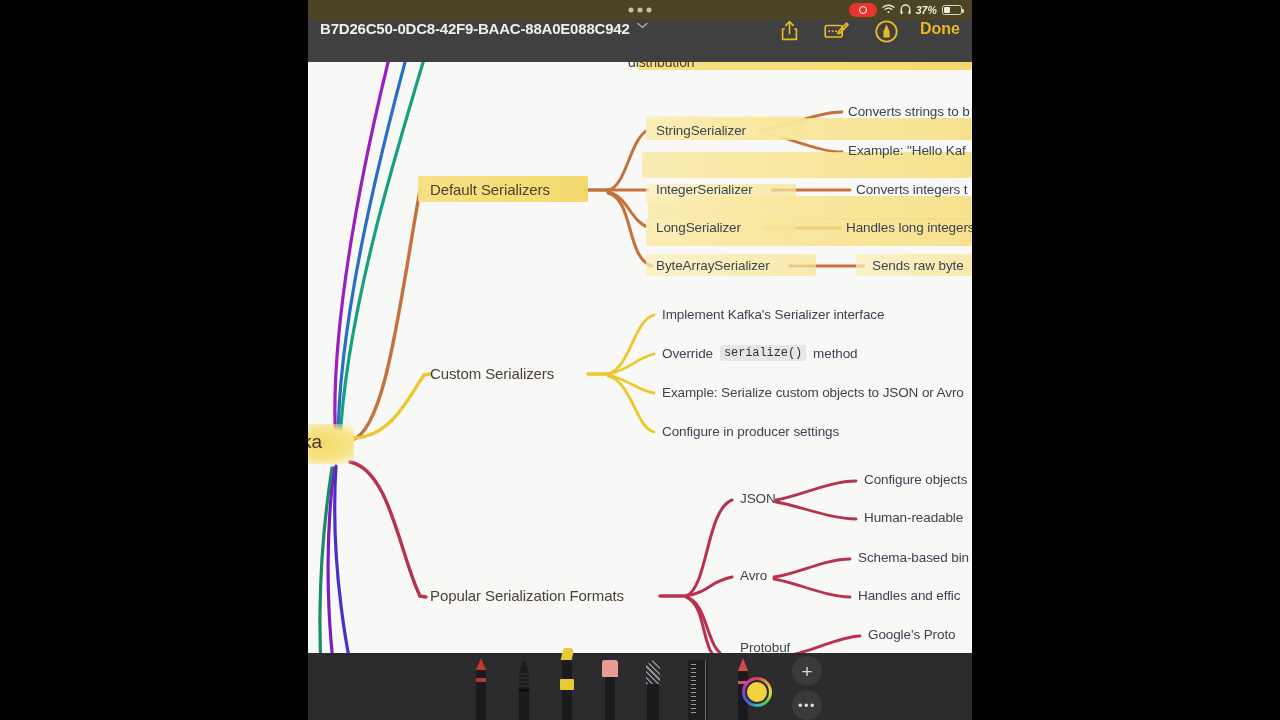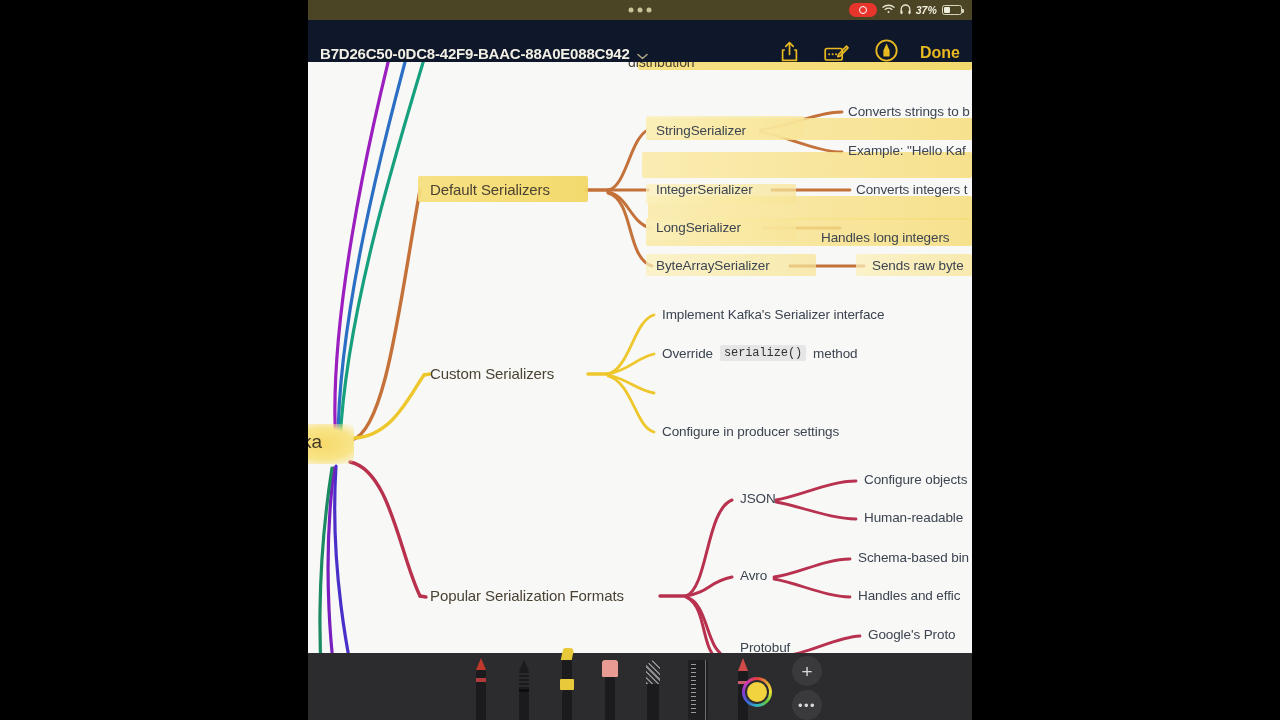--- a/index.html
+++ b/index.html
@@ -45,22 +45,22 @@
   }
   .batt::after {
     content:''; position: absolute; right: -3px; top: 3px; width: 1.6px; height: 4px;
     background: #d8d5bf; border-radius: 0 1px 1px 0;
   }
   .batt i { display:block; height: 100%; width: 37%; background: #efeddc; border-radius: 1px; }
 
   
   #navbar {
     position: absolute; left: 0; top: 20px; width: 664px; height: 42px;
-    background: #0f172a; z-index: 40;
-    display: flex; align-items: flex-end; padding: 0 12px;
+    background: #404040; z-index: 40;
+    display: flex; align-items: flex-start; padding: 0 12px;
   }
   #doc-title {
     color: #f2f0e4; font-size: 15px; font-weight: 600; letter-spacing: -.2px;
     white-space: nowrap;
   }
   #title-chevron { color: #a9a486; font-size: 10px; margin-left: 7px; }
   .nav-spacer { flex: 1; }
   .nav-btn { margin-left: 26px; display: flex; align-items: center; cursor: pointer; }
   .ic { stroke: #e8b921; fill: none; stroke-width: 1.7; stroke-linecap: round; stroke-linejoin: round; }
   #done-btn { color: #e8b921; font-size: 16px; font-weight: 700; margin-left: 22px; cursor: pointer; }
@@ -215,30 +215,31 @@
     <div class="node dark" style="left:320px;top:54px;font-size:14px;">distribution</div>
 
     <div class="node dark" style="left:122px;top:181px;font-size:15px;">Default Serializers</div>
     <div class="node" style="left:348px;top:123px;">StringSerializer</div>
     <div class="node" style="left:348px;top:182px;">IntegerSerializer</div>
     <div class="node" style="left:348px;top:220px;">LongSerializer</div>
     <div class="node" style="left:348px;top:258px;">ByteArraySerializer</div>
     <div class="node" style="left:540px;top:104px;">Converts strings to b</div>
     <div class="node" style="left:540px;top:143px;">Example: "Hello Kaf</div>
     <div class="node" style="left:548px;top:182px;">Converts integers t</div>
-    <div class="node" style="left:513px;top:220px;margin-top:10px;">Handles long integers</div>
+    <div class="node" style="left:538px;top:220px;">Handles long integers</div>
     <div class="node" style="left:564px;top:258px;">Sends raw byte</div>
 
     <div class="node dark" style="left:122px;top:365px;font-size:15px;">Custom Serializers</div>
     <div class="node" style="left:354px;top:307px;">Implement Kafka's Serializer interface</div>
     <div class="node" style="left:354px;top:345px;display:flex;align-items:center;gap:7px;">
       <span>Override</span>
       <span class="code">serialize()</span>
       <span>method</span>
     </div>
+    <div class="node" style="left:354px;top:385px;">Example: Serialize custom objects to JSON or Avro</div>
     <div class="node" style="left:354px;top:424px;">Configure in producer settings</div>
 
     <div class="node dark" style="left:122px;top:587px;font-size:15px;">Popular Serialization Formats</div>
     <div class="node" style="left:432px;top:491px;">JSON</div>
     <div class="node" style="left:432px;top:568px;">Avro</div>
     <div class="node" style="left:432px;top:640px;">Protobuf</div>
     <div class="node" style="left:556px;top:472px;">Configure objects</div>
     <div class="node" style="left:556px;top:510px;">Human-readable</div>
     <div class="node" style="left:550px;top:550px;">Schema-based bin</div>
     <div class="node" style="left:550px;top:588px;">Handles and effic</div>

